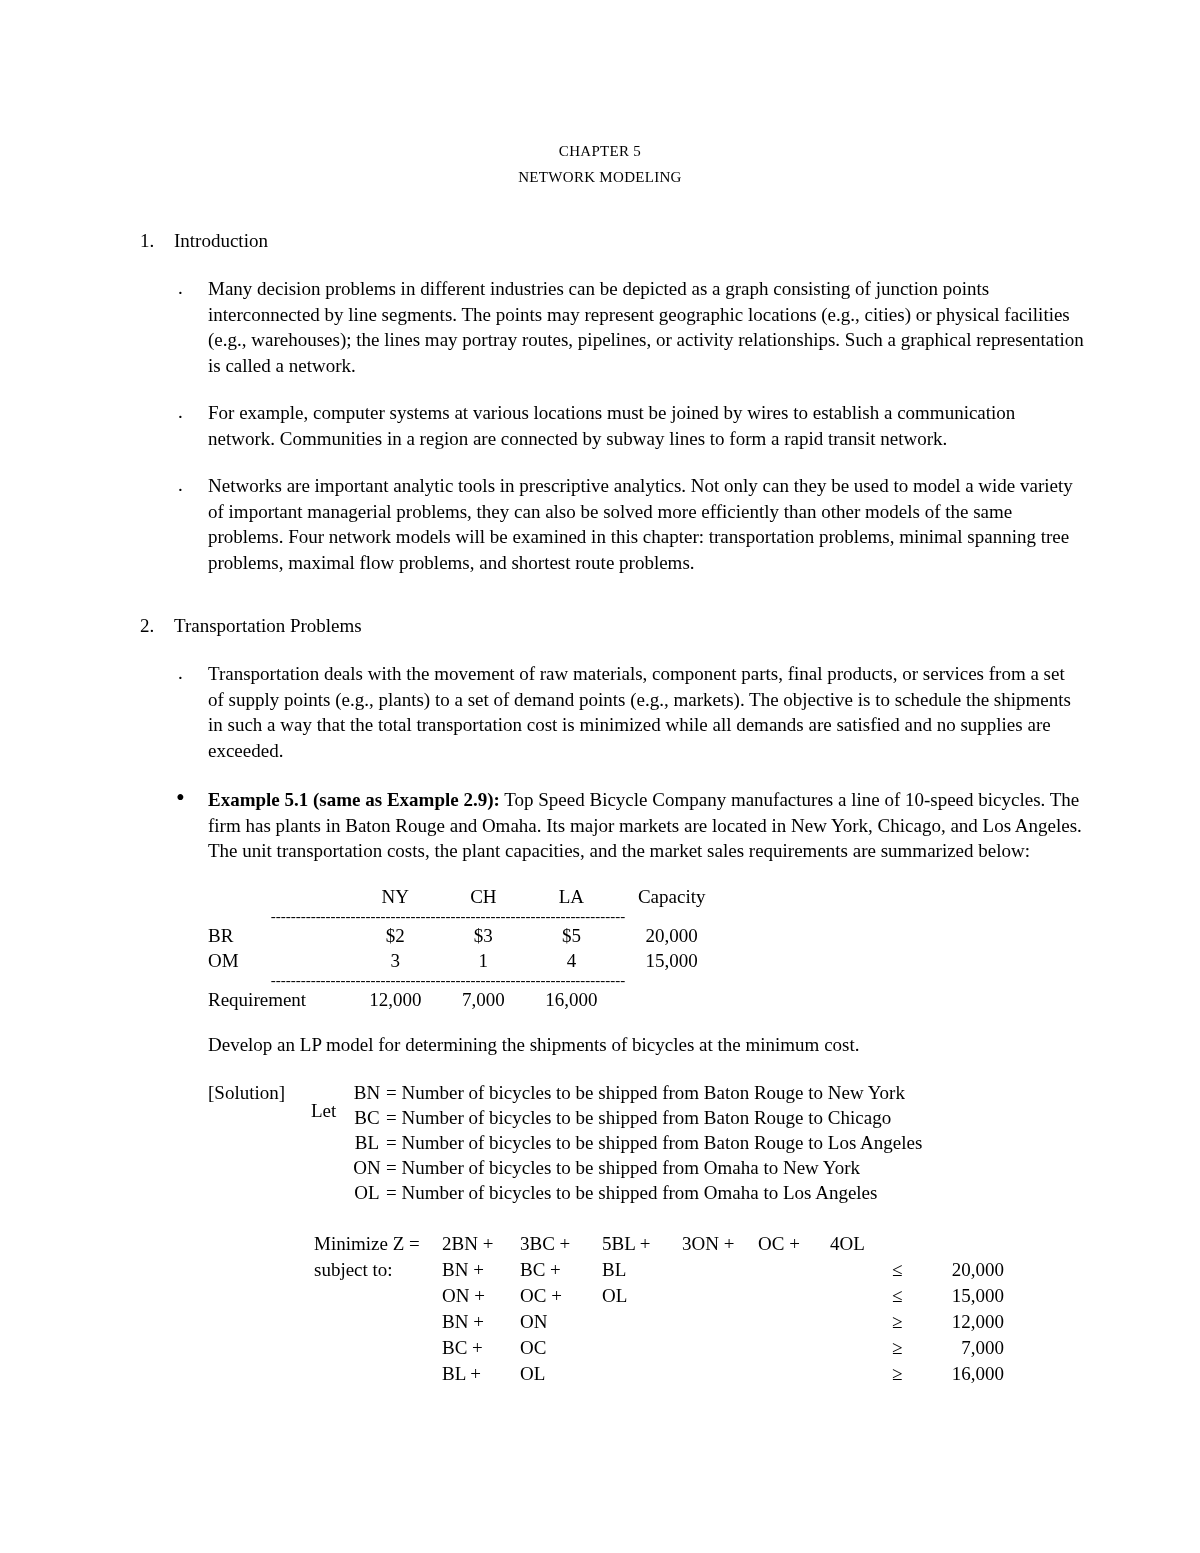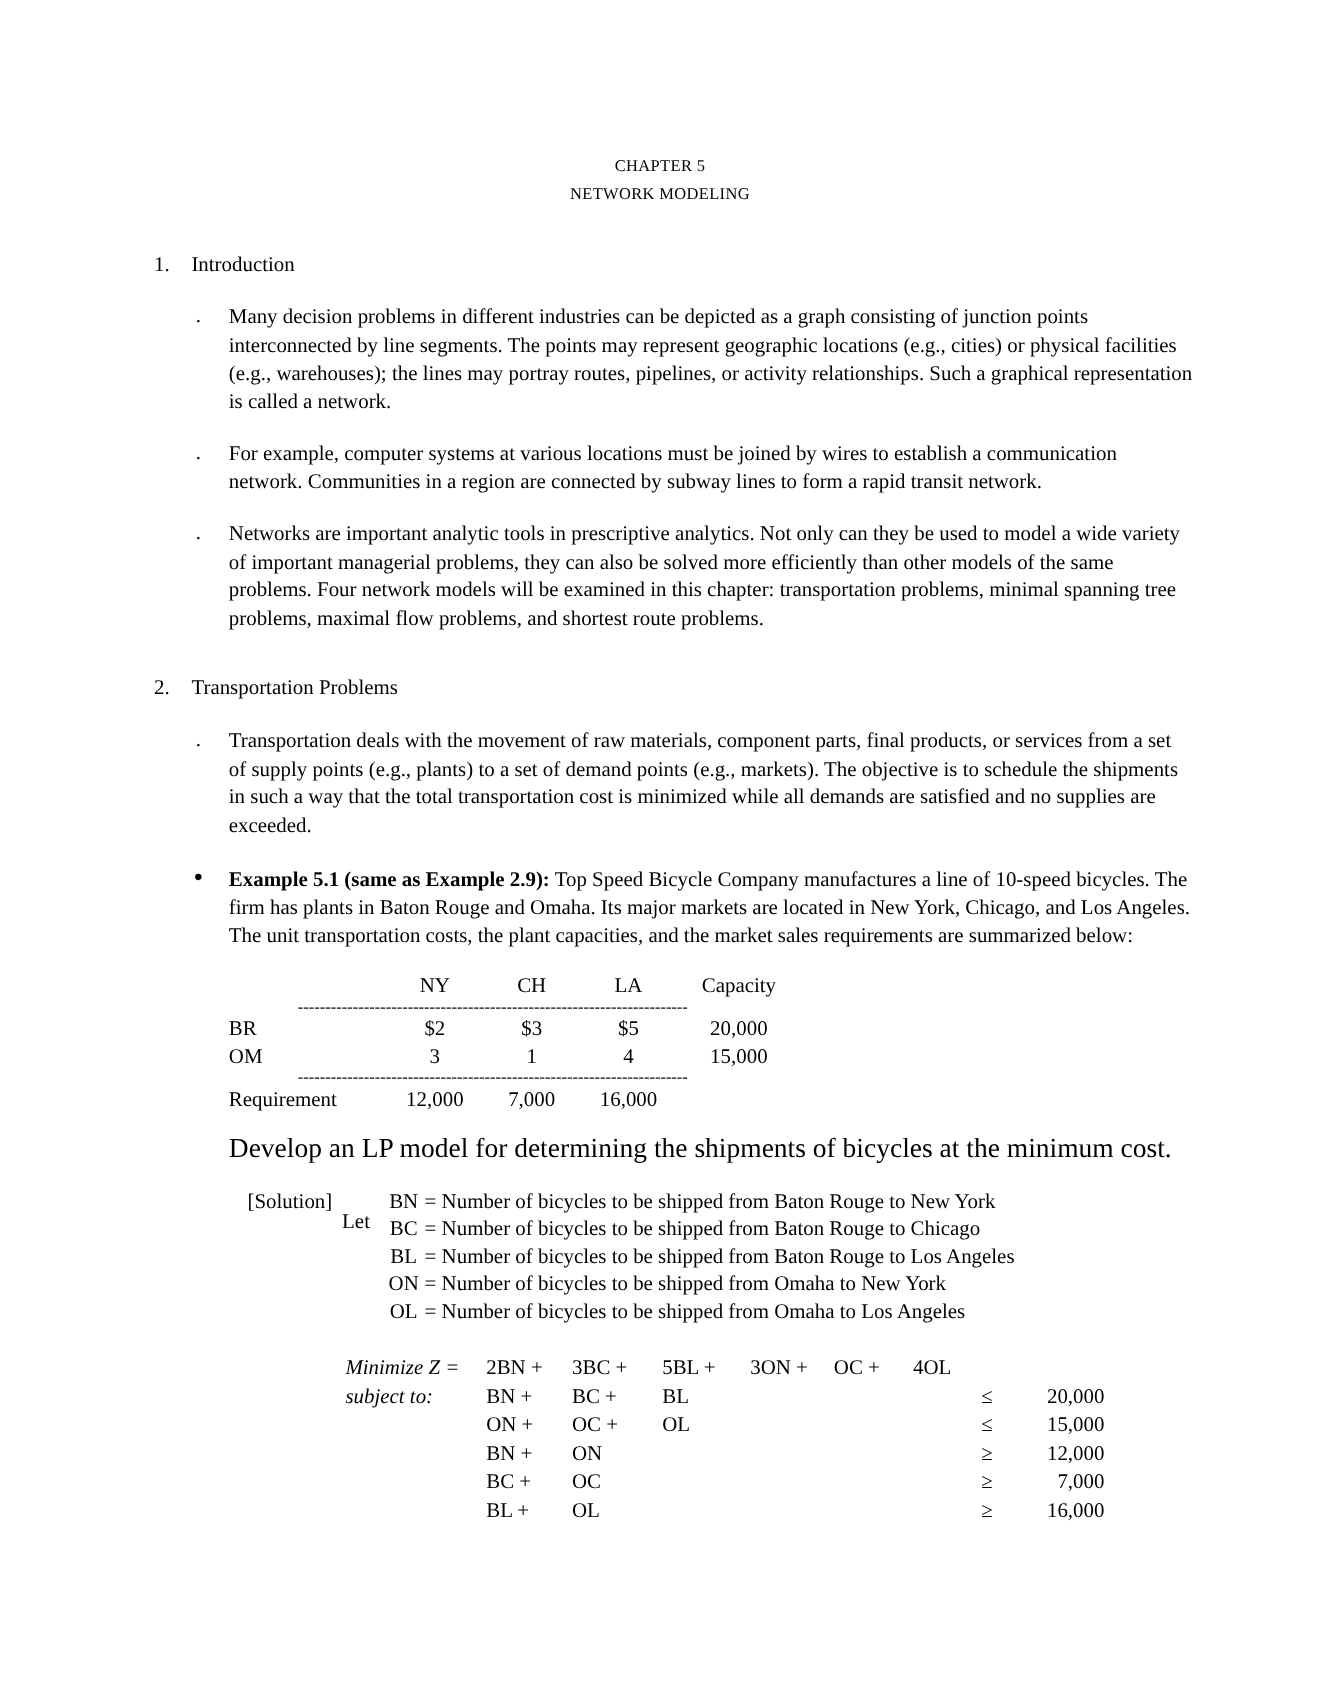--- a/index.html
+++ b/index.html
@@ -104,35 +104,35 @@
     line-height: 14px;
     white-space: nowrap;
     overflow: hidden;
     display: block;
     height: 14px;
     width: 480px;
   }
   .para {
     margin-left: 34px;
     margin-top: 20px;
-    font-size: 25px;
+    font-size: 19px;
     line-height: 26px;
   }
 
   
   .solution {
     margin-left: 34px;
     margin-top: 22px;
     font-size: 19px;
     line-height: 25px;
     position: relative;
   }
   .solution .sol-tag {
     position: absolute;
-    left: 17px;
+    left: 0;
     top: 0;
   }
   .solution .let-word {
     position: absolute;
     left: 103px;
     top: 18px;
   }
   .sol-lines {
     margin-left: 140px;
   }
@@ -153,21 +153,21 @@
     line-height: 26px;
   }
   .lp table {
     border-collapse: collapse;
   }
   .lp td {
     padding: 0 0 0 0;
     white-space: nowrap;
     vertical-align: top;
   }
-  .lp td.c0 { width: 128px; font-style: italic; }
+  .lp td.c0 { width: 128px; }
   .lp td.c1 { width: 78px; }
   .lp td.c2 { width: 82px; }
   .lp td.c3 { width: 80px; }
   .lp td.c4 { width: 76px; }
   .lp td.c5 { width: 72px; }
   .lp td.c6 { width: 62px; }
   .lp td.c7 { width: 30px; text-align: left; }
   .lp td.c8 { width: 82px; text-align: right; }
 </style>
 </head>

